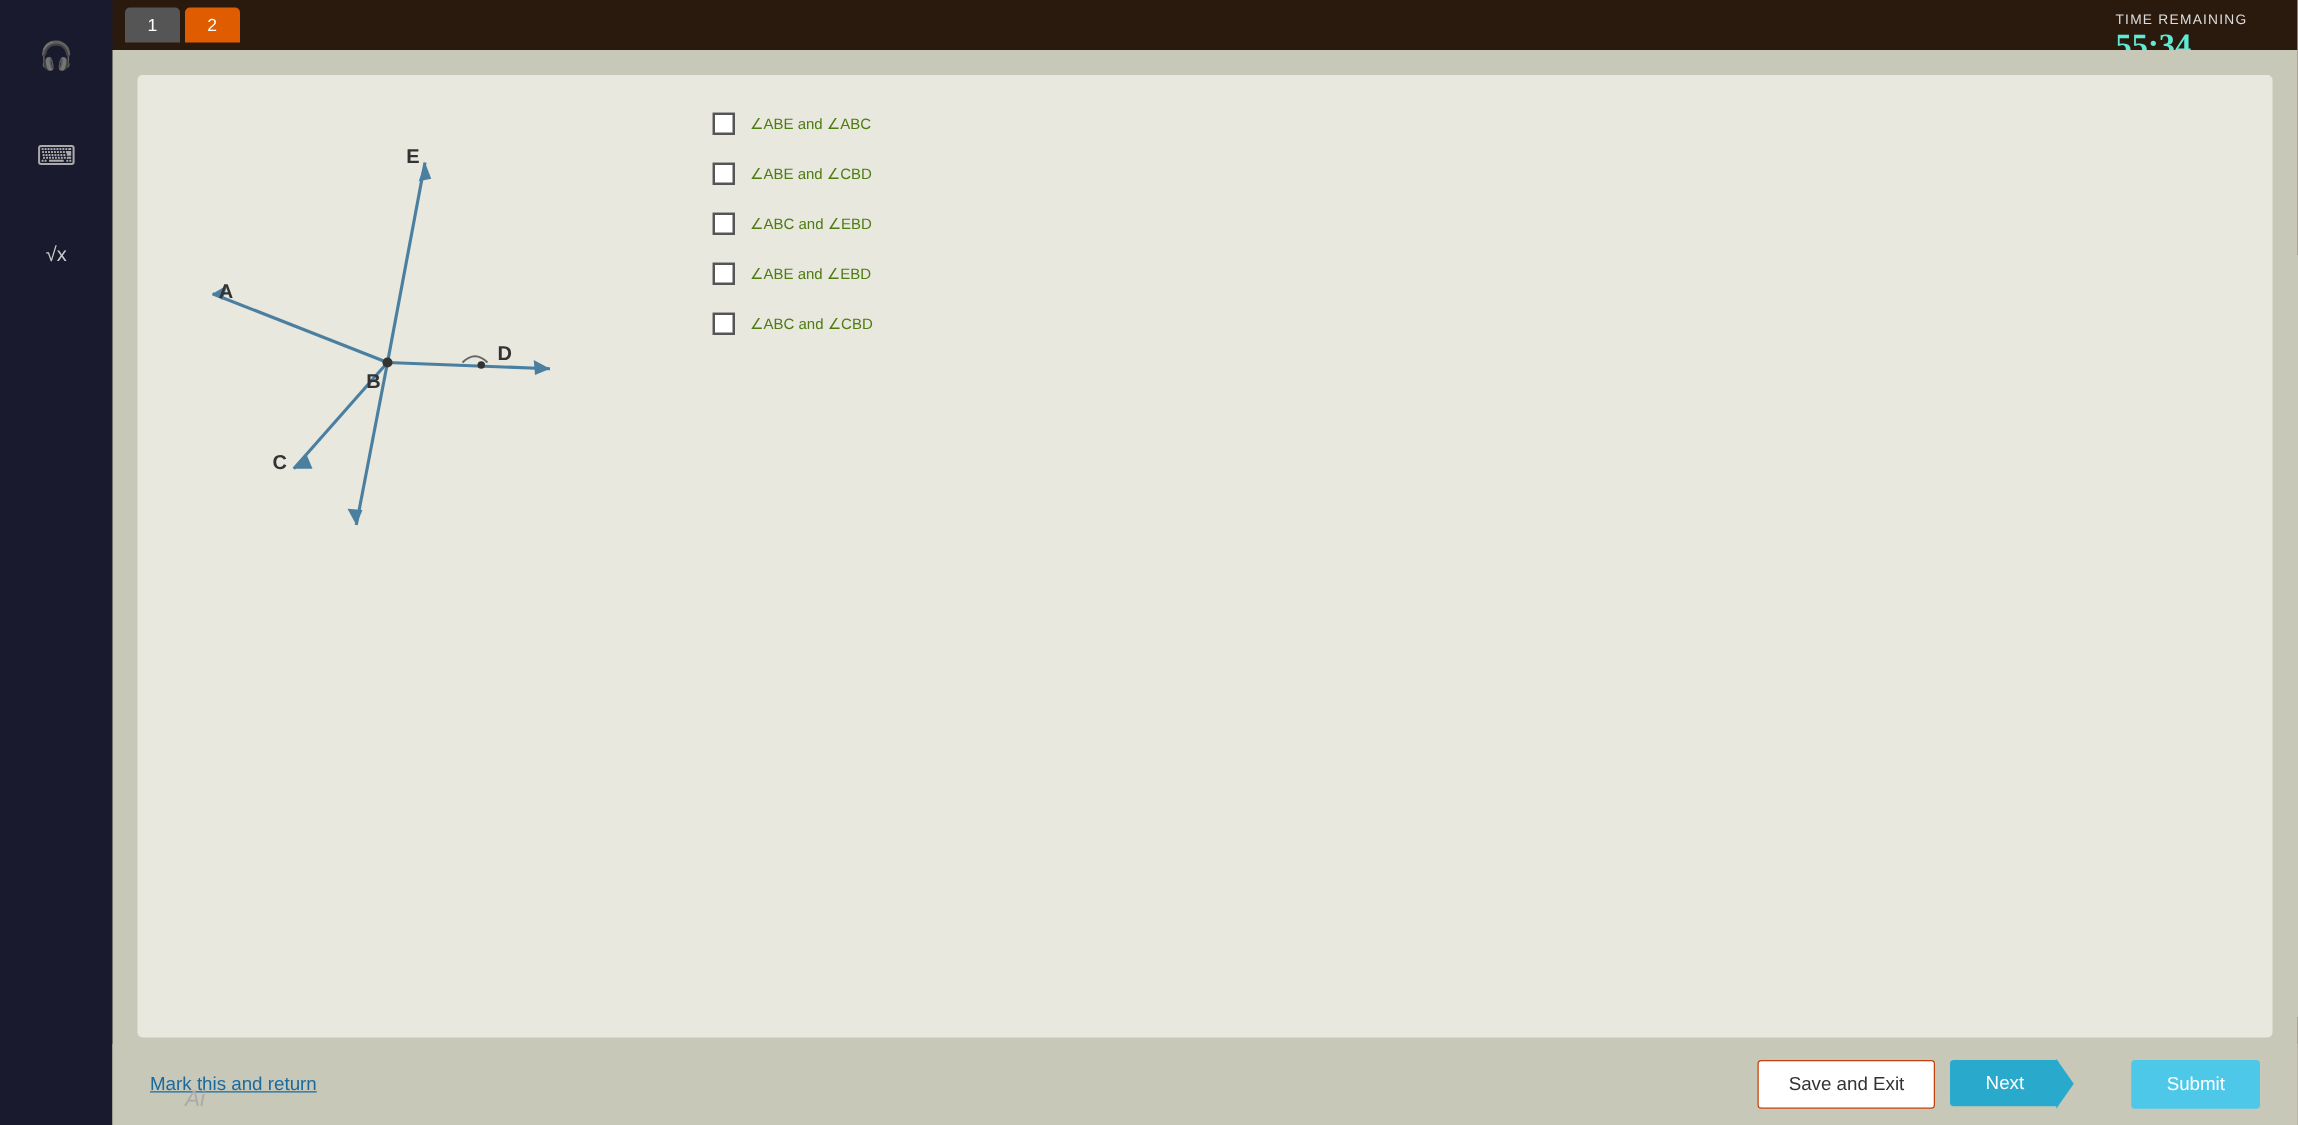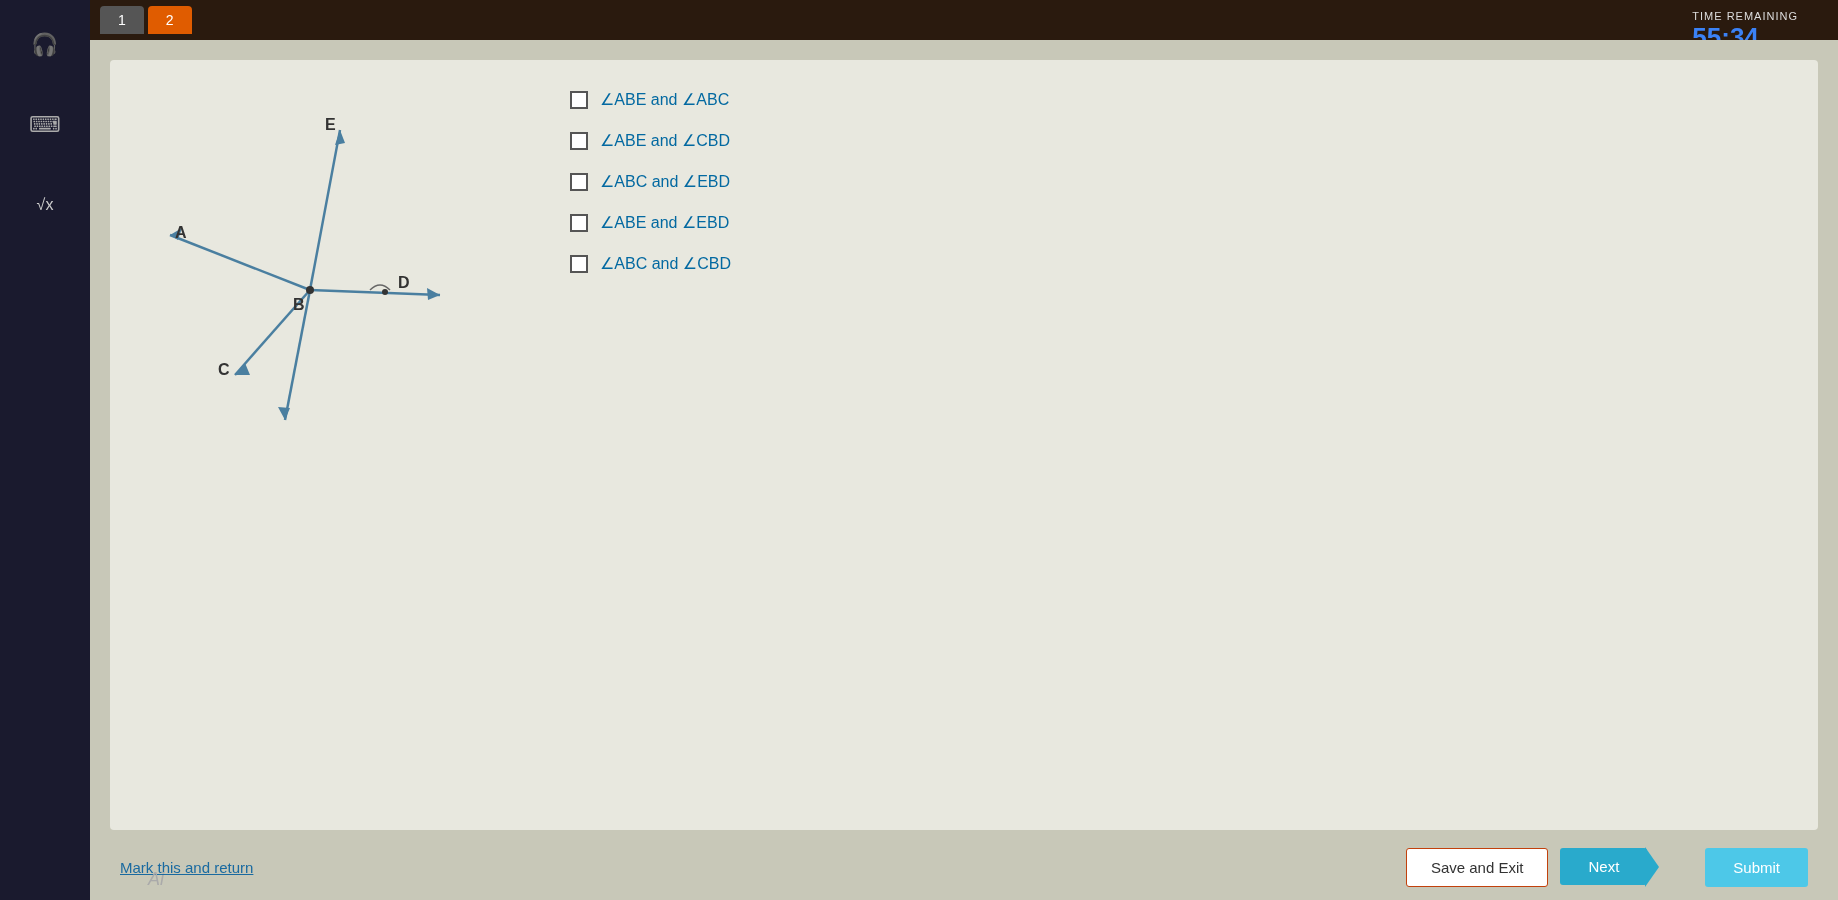--- a/index.html
+++ b/index.html
@@ -112,22 +112,22 @@
 
     .option-checkbox {
       width: 18px;
       height: 18px;
       border: 2px solid #555;
       background: white;
       flex-shrink: 0;
     }
 
     .option-label {
-      font-size: 16px;
-      color: #0369a1;
+      font-size: 12px;
+      color: #4d7c0f;
     }
 
     .bottom-bar {
       position: absolute;
       bottom: 0;
       left: 90px;
       right: 0;
       height: 65px;
       background: #c8c8b8;
       display: flex;
@@ -200,21 +200,22 @@
 
     .timer-label {
       font-size: 11px;
       letter-spacing: 1px;
       color: #ddd;
     }
 
     .timer-value {
       font-size: 26px;
       font-weight: bold;
-      color: #3b82f6;
+      color: #5eead4;
+      font-family: Liberation Serif, serif;
     }
 
     
     .diagram-svg {
       width: 380px;
       height: 380px;
     }
   </style>
 </head>
 <body>

